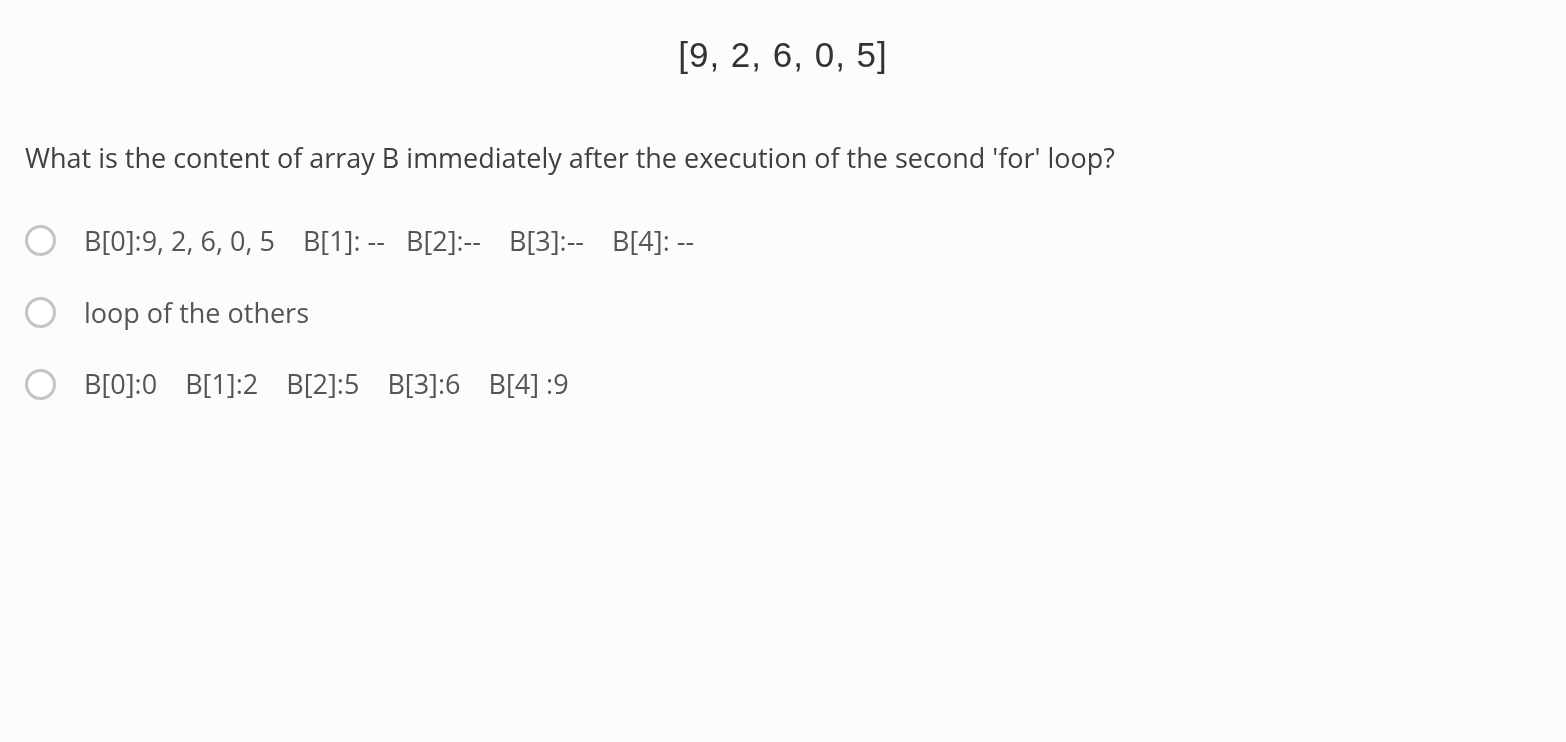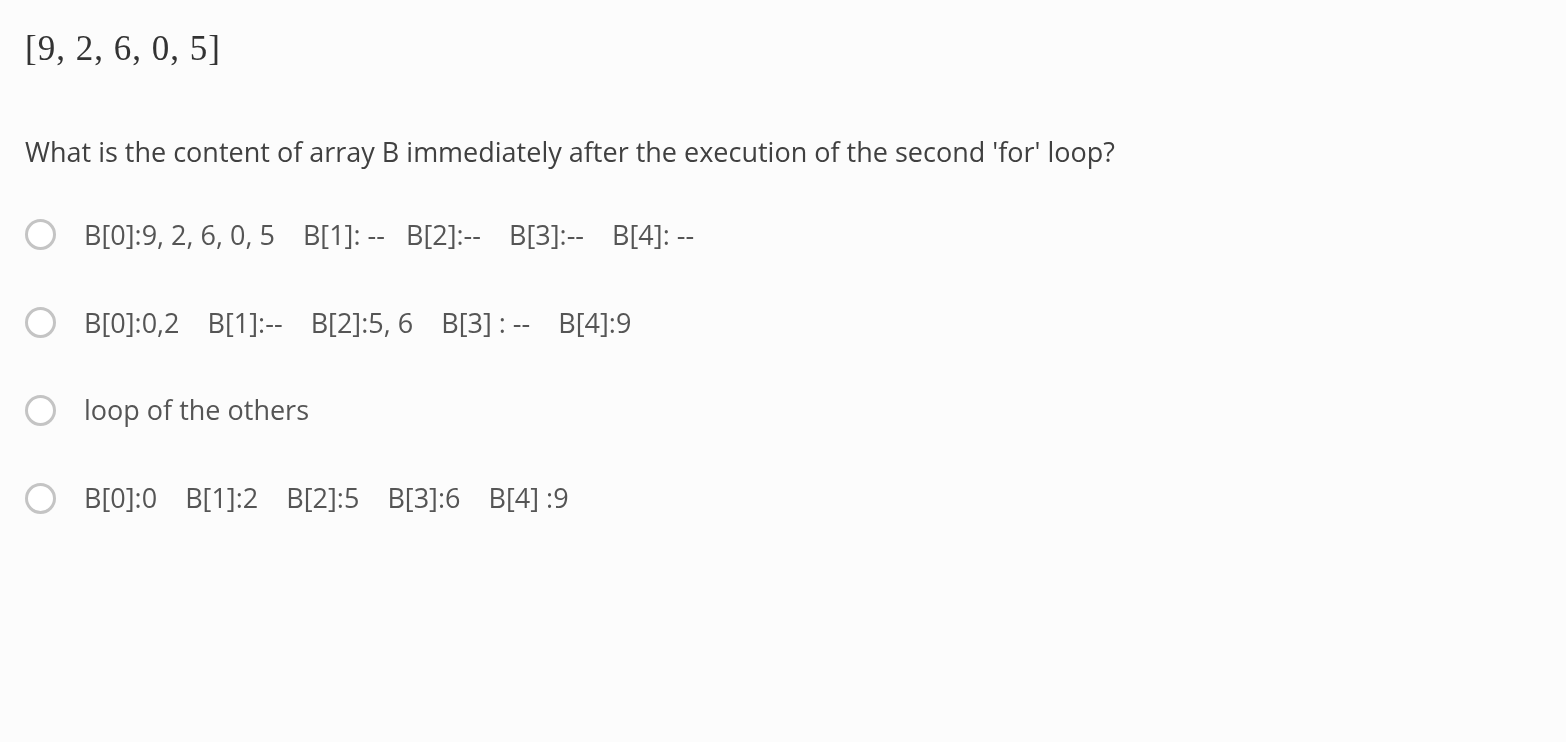--- a/index.html
+++ b/index.html
@@ -9,37 +9,37 @@
     }
     body {
       font-family: 'Open Sans', 'Segoe UI', Arial, sans-serif;
       background: #fcfcfc;
       color: #555;
       padding: 20px 25px;
       font-size: 27px;
       line-height: 1.4;
     }
     .math-formula {
-      text-align: left;
-      font-family: Liberation Serif, serif;
+      text-align: center;
+      font-family: Liberation Sans, sans-serif;
       font-size: 35px;
       color: #333;
       margin-bottom: 60px;
-      margin-top: 4px;
+      margin-top: 10px;
       letter-spacing: 1px;
     }
     .question-text {
       margin-bottom: 45px;
       color: #404040;
       font-weight: 400;
     }
     .options {
       display: flex;
       flex-direction: column;
-      gap: 50px;
+      gap: 34px;
     }
     .option {
       display: flex;
       align-items: center;
       gap: 28px;
       cursor: pointer;
     }
     .radio {
       width: 31px;
       height: 31px;
@@ -61,23 +61,19 @@
 
 <div class="question-text">What is the content of array B immediately after the execution of the second 'for' loop?</div>
 
 <div class="options">
   <div class="option">
     <div class="radio"></div>
     <div class="option-text">B[0]:9, 2, 6, 0, 5    B[1]: --   B[2]:--    B[3]:--    B[4]: --</div>
   </div>
   <div class="option">
     <div class="radio"></div>
-    <div class="option-text">B[0]:0,2    B[1]:--    B[2]:5, 6    B[3] : --    B[4]:9</div>
-  </div>
-  <div class="option">
-    <div class="radio"></div>
     <div class="option-text">loop of the others</div>
   </div>
   <div class="option">
     <div class="radio"></div>
     <div class="option-text">B[0]:0    B[1]:2    B[2]:5    B[3]:6    B[4] :9</div>
   </div>
 </div>
 
 </body></html>

